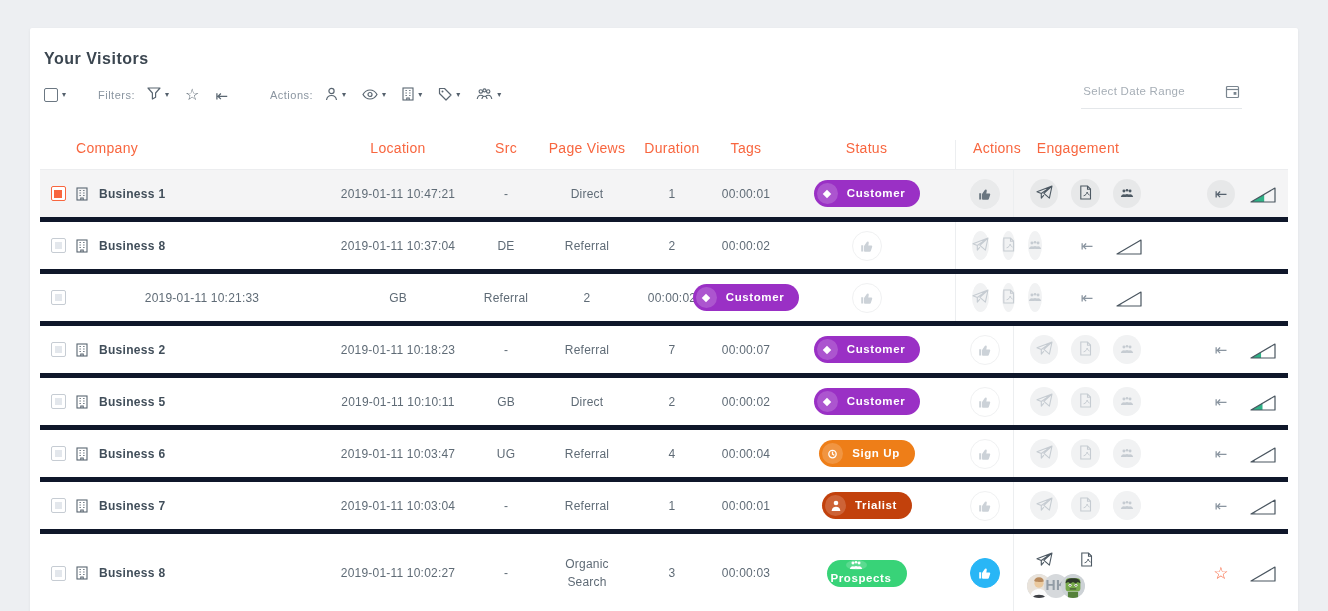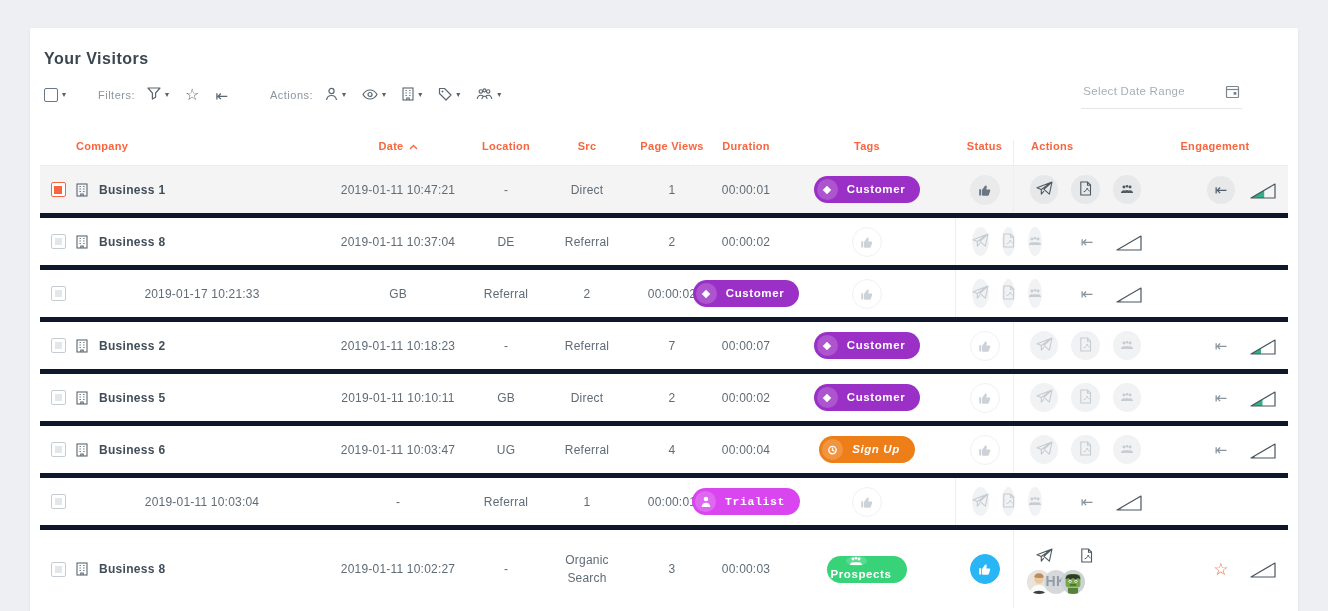--- a/index.html
+++ b/index.html
@@ -20,21 +20,21 @@
   .skip-glyph { font-size: 15px; line-height: 1; }
   .spacer-sm { width: 16px; } .spacer-md { width: 26px; }
   .date-range { margin-left: auto; margin-right: 46px; display: flex; align-items: center; gap: 40px;
                 border-bottom: 1px solid #e4e7ea; padding: 2px 2px 9px 2px; cursor: pointer; }
   .date-range-text { font-size: 11.5px; color: #a6aeb6; letter-spacing: .3px; }
   .date-range .cal { color: #7a858f; display: inline-flex; }
 
   
   .grid-cols { display: grid; grid-template-columns: 36px 252px 140px 76px 86px 84px 64px 178px 58px 140px 1fr; align-items: center; }
   .thead { padding-top: 34px; border-bottom: 1px solid #ecedef; }
-  .th { color: #f8663f; font-size: 11px; font-weight: 700; letter-spacing: .3px; padding-bottom: 13px; align-self: end; cursor: pointer; }
+  .th { color: #f8663f; font-size: 14px; font-weight: 400; letter-spacing: .3px; padding-bottom: 13px; align-self: end; cursor: pointer; }
   .t-center { text-align: center; }
   .th-company { padding-left: 0; }
   .th-date { text-align: center; }
   .th-actions { padding-left: 17px; }
   .th-engagement { text-align: center; padding-right: 12px; }
   .th-status { align-self: stretch; display: flex; align-items: flex-end; justify-content: center; padding-bottom: 13px; border-right: 1px solid #eceef0; }
   .sort-caret { display: inline-block; margin-left: 5px; }
 
   .tr { height: 52px; border-bottom: 5px solid #0f172a; cursor: pointer; }
   .tr.selected { background: #f4f4f5; }
@@ -157,25 +157,20 @@
             <path d="M1.5 5.5h12"></path>
             <rect x="8.6" y="8" width="2.8" height="2.8" fill="currentColor" stroke="none"></rect>
           </svg>
         </span>
     </div>
   </div>
 
   <div class="thead grid-cols">
     <div class="th"></div>
     <div class="th th-company">Company</div>
-    <div class="th th-date">
-      <span>Date</span><span class="sort-caret"><svg width="9" height="6" viewBox="0 0 9 6" fill="none" stroke="#f8663f" stroke-width="1.4">
-            <path d="M1 5l3.5-3.5L8 5"></path>
-          </svg></span>
-    </div>
     <div class="th t-center">Location</div>
     <div class="th t-center">Src</div>
     <div class="th t-center">Page Views</div>
     <div class="th t-center">Duration</div>
     <div class="th t-center">Tags</div>
     <div class="th th-status">
         <span>Status</span>
       </div>
     <div class="th th-actions">Actions</div>
     <div class="th th-engagement">Engagement</div>
@@ -319,21 +314,21 @@
             </svg>
           </span>
     </div>
   </div>
       <div class="tr grid-cols">
     <div class="td td-check">
       <span class="cb">
             <span class="cb-inner"></span>
           </span>
     </div>
-    <div class="td t-center">2019-01-17 10:21:33</div>
+    <div class="td t-center">2019-01-11 10:21:33</div>
     <div class="td t-center">GB</div>
     <div class="td t-center">Referral</div>
     <div class="td t-center">2</div>
     <div class="td t-center">00:00:02</div>
     <div class="td tag-cell">
       <span class="tag-pill" style="background: rgb(154, 48, 197);">
         <span class="tag-icon">
               <svg width="10" height="10" viewBox="0 0 10 10" fill="currentColor">
                 <rect x="2" y="2" width="6" height="6" transform="rotate(45 5 5)"></rect>
               </svg>
@@ -547,21 +542,21 @@
             </svg>
           </span>
       <span>Business 6</span>
     </div>
     <div class="td t-center">2019-01-11 10:03:47</div>
     <div class="td t-center">UG</div>
     <div class="td t-center">Referral</div>
     <div class="td t-center">4</div>
     <div class="td t-center">00:00:04</div>
     <div class="td tag-cell">
-      <span class="tag-pill" style="background: rgb(238, 126, 24); font-style: italic;">
+      <span class="tag-pill" style="background: rgb(238, 126, 24);">
         <span class="tag-icon">
               <svg width="11" height="11" viewBox="0 0 11 11" fill="none" stroke="currentColor" stroke-width="1.3" stroke-linecap="round">
                 <circle cx="5.5" cy="6.1" r="3.7"></circle>
                 <path d="M5.5 4.1V6.1l1.4.9"></path>
               </svg>
             </span>
         <span class="tag-label">Sign Up</span>
       </span>
     </div>
     <div class="td td-status">
@@ -606,28 +601,37 @@
               <polygon points="1,17 25,17 25,3" fill="none" stroke="#4a5660" stroke-width="1.2" stroke-linejoin="round"></polygon>
             </svg>
           </span>
     </div>
   </div>
       <div class="tr grid-cols">
     <div class="td td-check">
       <span class="cb">
             <span class="cb-inner"></span>
           </span>
+    </div>
+    <div class="td td-company">
+      <span class="building">
+            <svg width="12" height="14" viewBox="0 0 12 14" fill="none" stroke="currentColor" stroke-width="1.1">
+              <rect x="1" y="1" width="10" height="12"></rect>
+              <path d="M3.5 3.5h1.3M7.2 3.5h1.3M3.5 6h1.3M7.2 6h1.3M3.5 8.5h1.3M7.2 8.5h1.3M4.8 13v-2h2.4v2"></path>
+            </svg>
+          </span>
+      <span>Business 7</span>
     </div>
     <div class="td t-center">2019-01-11 10:03:04</div>
     <div class="td t-center">-</div>
     <div class="td t-center">Referral</div>
     <div class="td t-center">1</div>
     <div class="td t-center">00:00:01</div>
     <div class="td tag-cell">
-      <span class="tag-pill" style="background: #d946ef; font-family: Liberation Mono, monospace;">
+      <span class="tag-pill" style="background: #c2410c;">
         <span class="tag-icon">
               <svg width="10" height="11" viewBox="0 0 10 11" fill="currentColor">
                 <circle cx="5" cy="3" r="2.3"></circle>
                 <path d="M.6 11c.3-2.7 2-4.2 4.4-4.2S9.1 8.3 9.4 11H.6z"></path>
               </svg>
             </span>
         <span class="tag-label">Trialist</span>
       </span>
     </div>
     <div class="td td-status">

